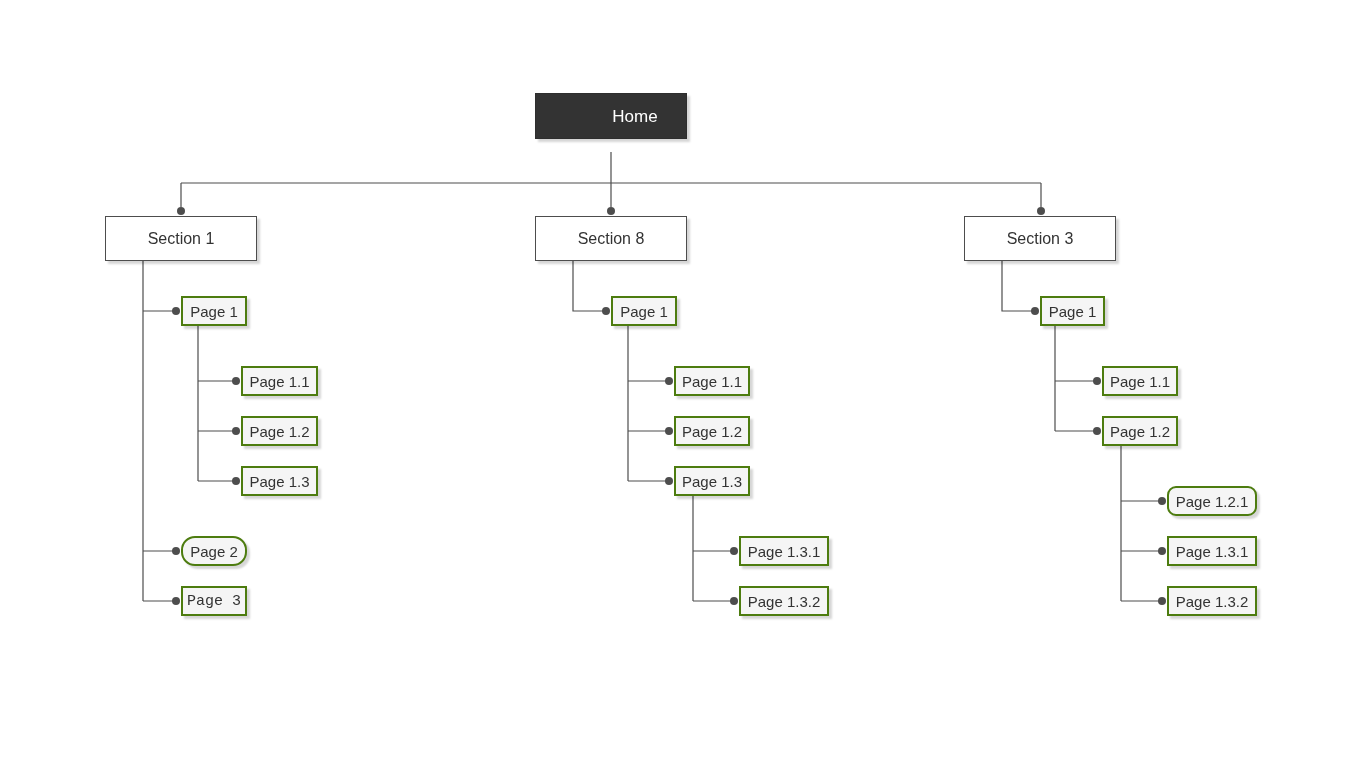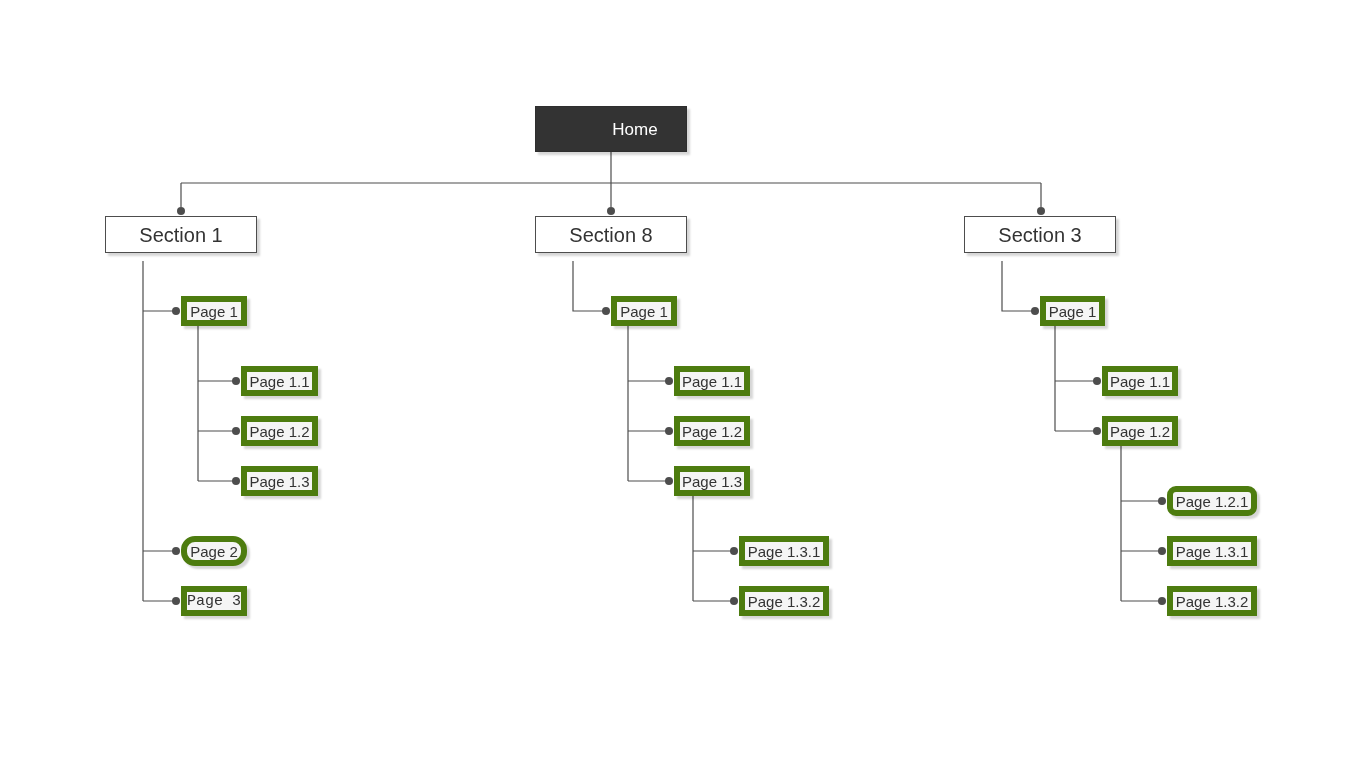--- a/index.html
+++ b/index.html
@@ -24,33 +24,33 @@
     height: 768px;
   }
   .node {
     position: absolute;
     box-sizing: border-box;
     height: 30px;
     display: flex;
     align-items: center;
     justify-content: center;
     background: #f5f5f5;
-    border: 6px solid #4d7c0f;
+    border: 2px solid #4d7c0f;
     color: #333333;
     font-size: 15px;
     line-height: 1;
     box-shadow: 3px 3px 2px rgba(0,0,0,0.16);
     white-space: nowrap;
     cursor: default;
   }
   .node.section {
-    height: 37px;
+    height: 45px;
     background: #ffffff;
     border: 1.3px solid #4d4d4d;
-    font-size: 20px;
+    font-size: 16px;
   }
   .node.root {
     height: 46px;
     background: #333333;
     border: 1px solid #2e2e2e;
     color: #ffffff;
     font-size: 17px;
   }
 </style>
 </head>
@@ -83,21 +83,21 @@
       <circle cx="734" cy="601" r="4"></circle>
       <circle cx="1035" cy="311" r="4"></circle>
       <circle cx="1097" cy="381" r="4"></circle>
       <circle cx="1097" cy="431" r="4"></circle>
       <circle cx="1162" cy="501" r="4"></circle>
       <circle cx="1162" cy="551" r="4"></circle>
       <circle cx="1162" cy="601" r="4"></circle>
     </g>
   </svg>
 
-  <div class="node root" style="left:535px; top:106px; width:152px;padding-left:48px;">Home</div>
+  <div class="node root" style="left:535px; top:93px; width:152px;padding-left:48px;">Home</div>
 
   <div class="node section" style="left:105px; top:216px; width:152px;">Section 1</div>
   <div class="node section" style="left:535px; top:216px; width:152px;">Section 8</div>
   <div class="node section" style="left:964px; top:216px; width:152px;">Section 3</div>
 
   <div class="node" style="left:181px; top:296px; width:66px;">Page 1</div>
   <div class="node" style="left:241px; top:366px; width:77px;">Page 1.1</div>
   <div class="node" style="left:241px; top:416px; width:77px;">Page 1.2</div>
   <div class="node" style="left:241px; top:466px; width:77px;">Page 1.3</div>
   <div class="node" style="left:181px; top:536px; width:66px;border-radius:14px;">Page 2</div>

